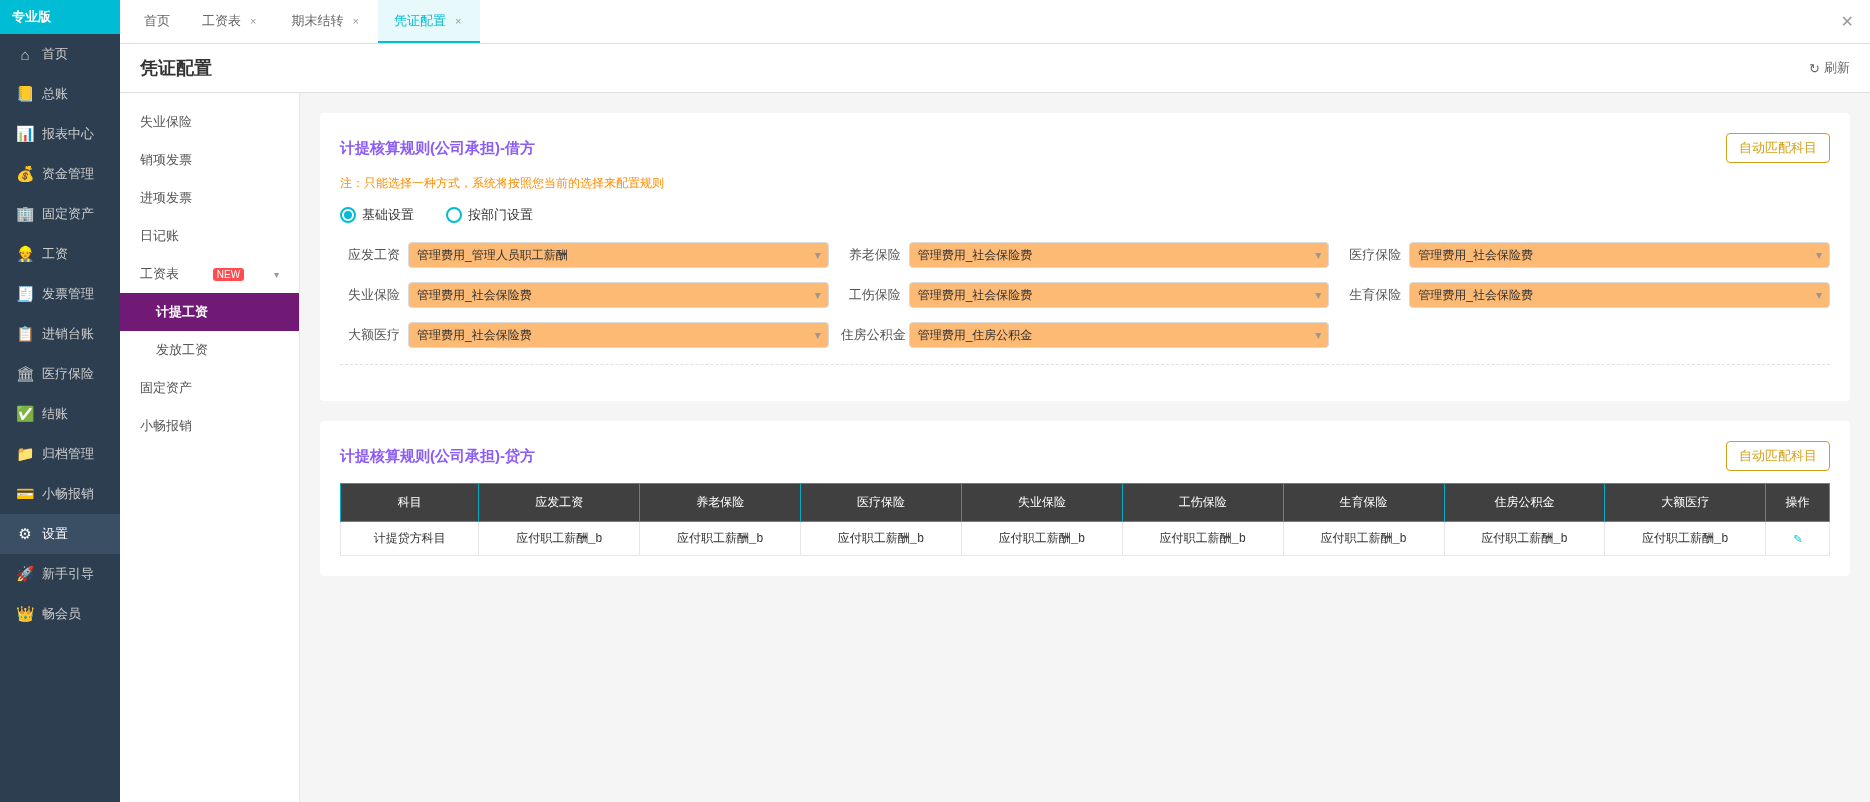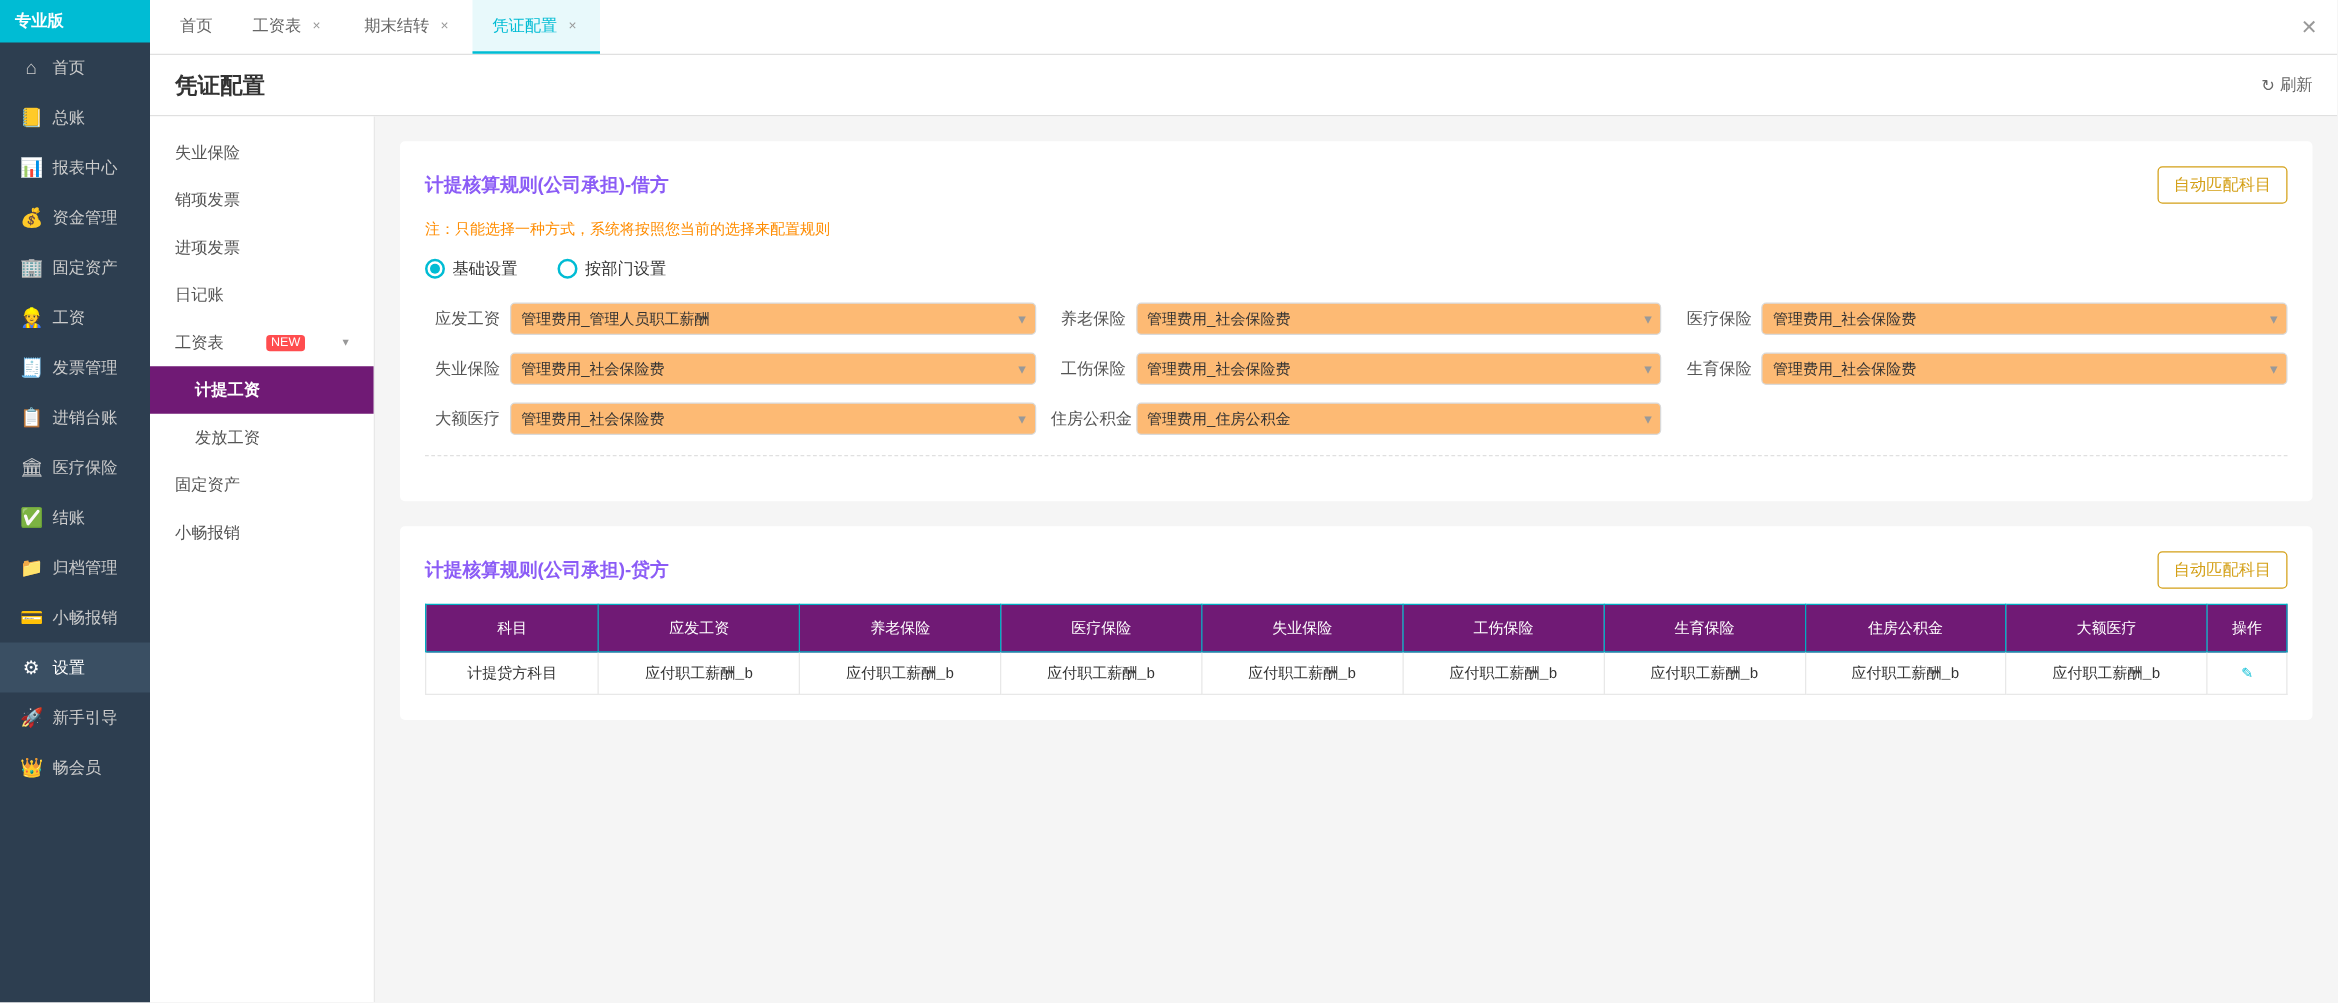--- a/index.html
+++ b/index.html
@@ -265,21 +265,21 @@
 
     .divider { border: none; border-top: 1px dashed #e0e0e0; margin: 16px 0; }
 
     
     .data-table {
       width: 100%;
       border-collapse: collapse;
       font-size: 12px;
     }
     .data-table th {
-      background: #701a75;
+      background: #404040;
       color: white;
       padding: 10px 8px;
       text-align: center;
       font-weight: normal;
       border: 1px solid #00acc1;
     }
     .data-table td {
       padding: 8px;
       text-align: center;
       border: 1px solid #e8e8e8;

